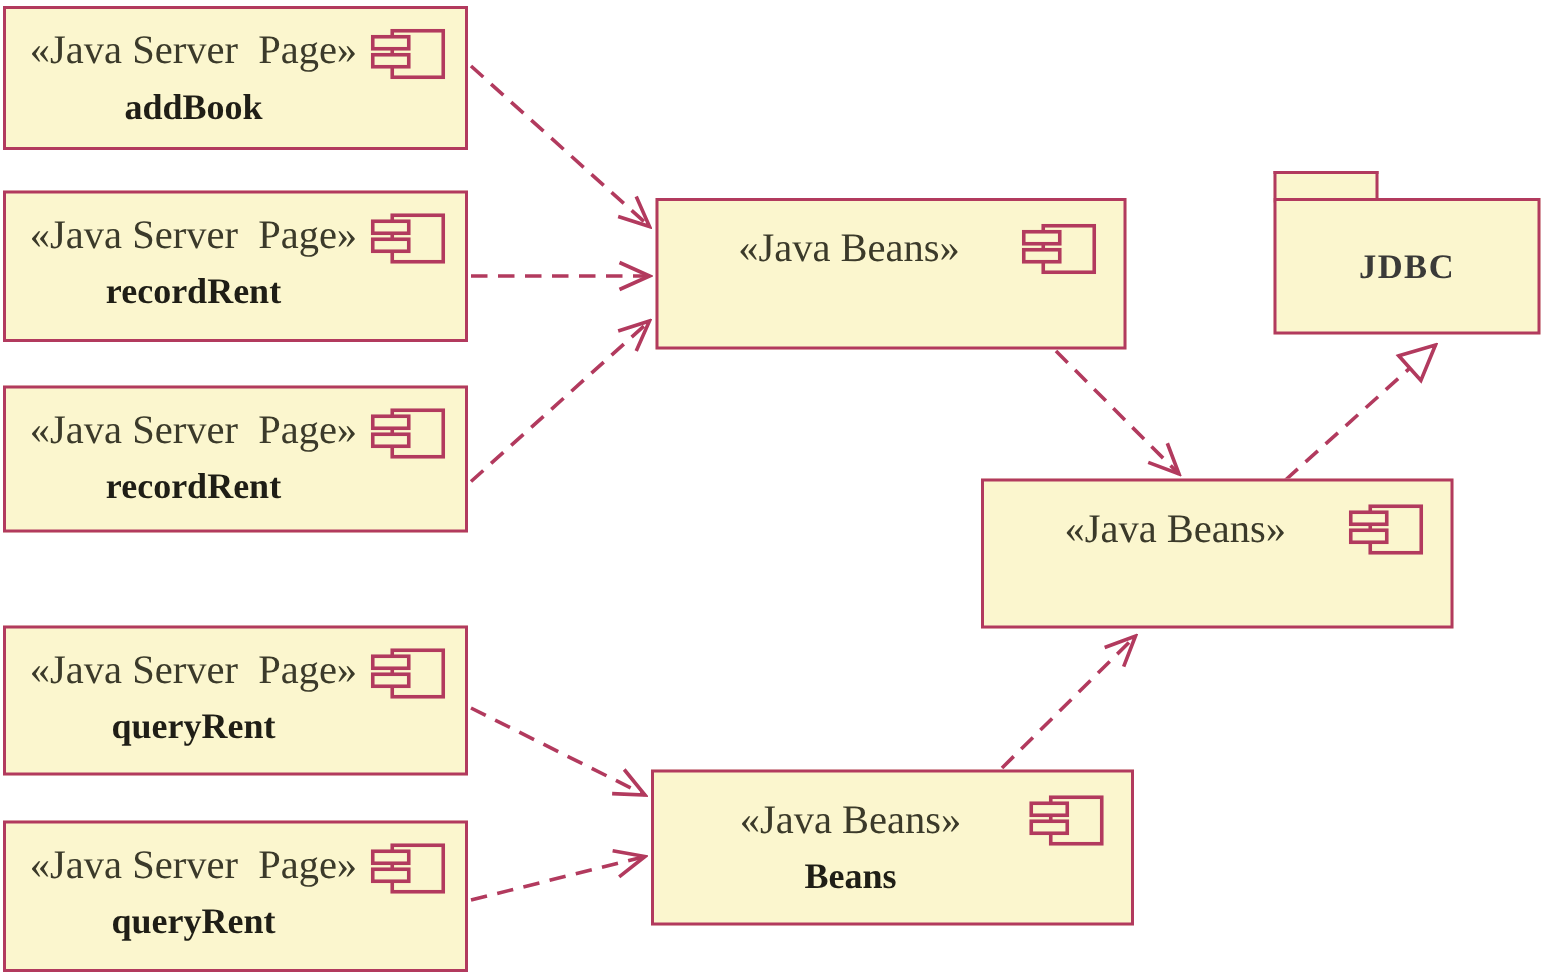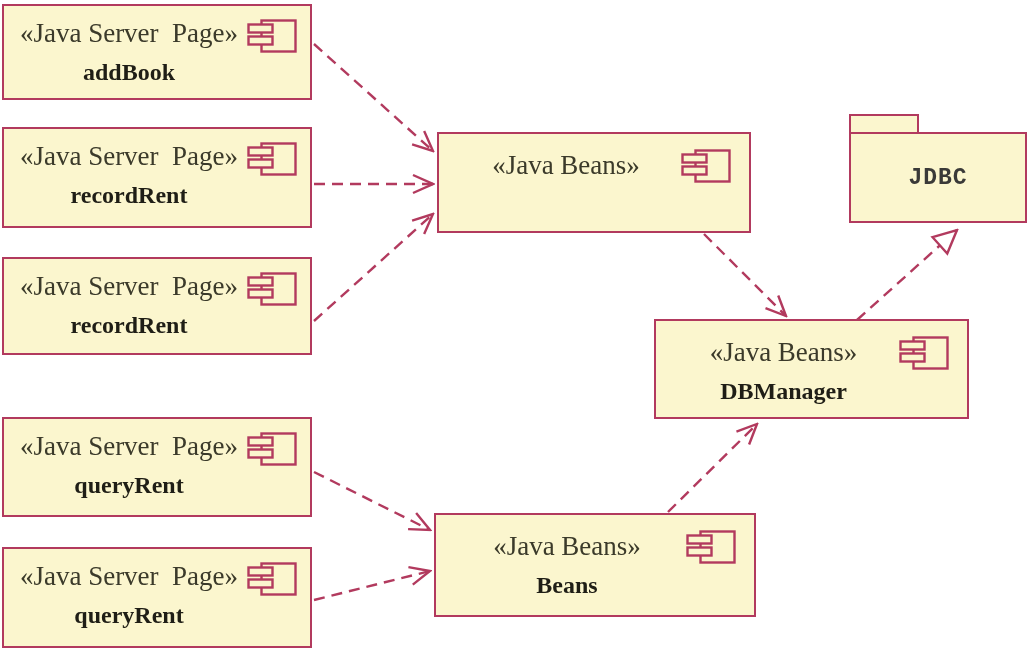--- a/index.html
+++ b/index.html
@@ -79,21 +79,21 @@
   }
   .pkg-body{
     position:absolute;
     left:849px;top:132px;width:178px;height:91px;
     box-sizing:border-box;
     background:var(--fill);
     border:2.5px solid var(--stroke);
     display:flex;align-items:center;justify-content:center;
   }
   .pkg-name{
-    font-family:Liberation Mono, monospace;
+    font-family:Liberation Serif, serif;
     font-size:23px;
     font-weight:600;
     color:var(--pkg-text);
     letter-spacing:1px;
   }
 </style>
 </head>
 <body>
 
 <div class="canvas">
@@ -196,21 +196,20 @@
     <svg class="icon" width="50" height="34" viewBox="0 0 50 34">
       <rect x="14.5" y="1.5" width="34" height="31"></rect>
         <rect x="1.5" y="5.5" width="24" height="8"></rect>
         <rect x="1.5" y="17.5" width="24" height="8"></rect>
     </svg>
   </div>
 
   <div class="node beans" style="left:654px;top:319px;width:315px;height:100px;">
     <div class="txt">
       <div class="stereo">«Java Beans»</div>
-      <div class="cname">DBManager</div>
     </div>
     <svg class="icon" width="50" height="34" viewBox="0 0 50 34">
       <rect x="14.5" y="1.5" width="34" height="31"></rect>
         <rect x="1.5" y="5.5" width="24" height="8"></rect>
         <rect x="1.5" y="17.5" width="24" height="8"></rect>
     </svg>
   </div>
 
   <div>
     <div class="pkg-tab"></div>

